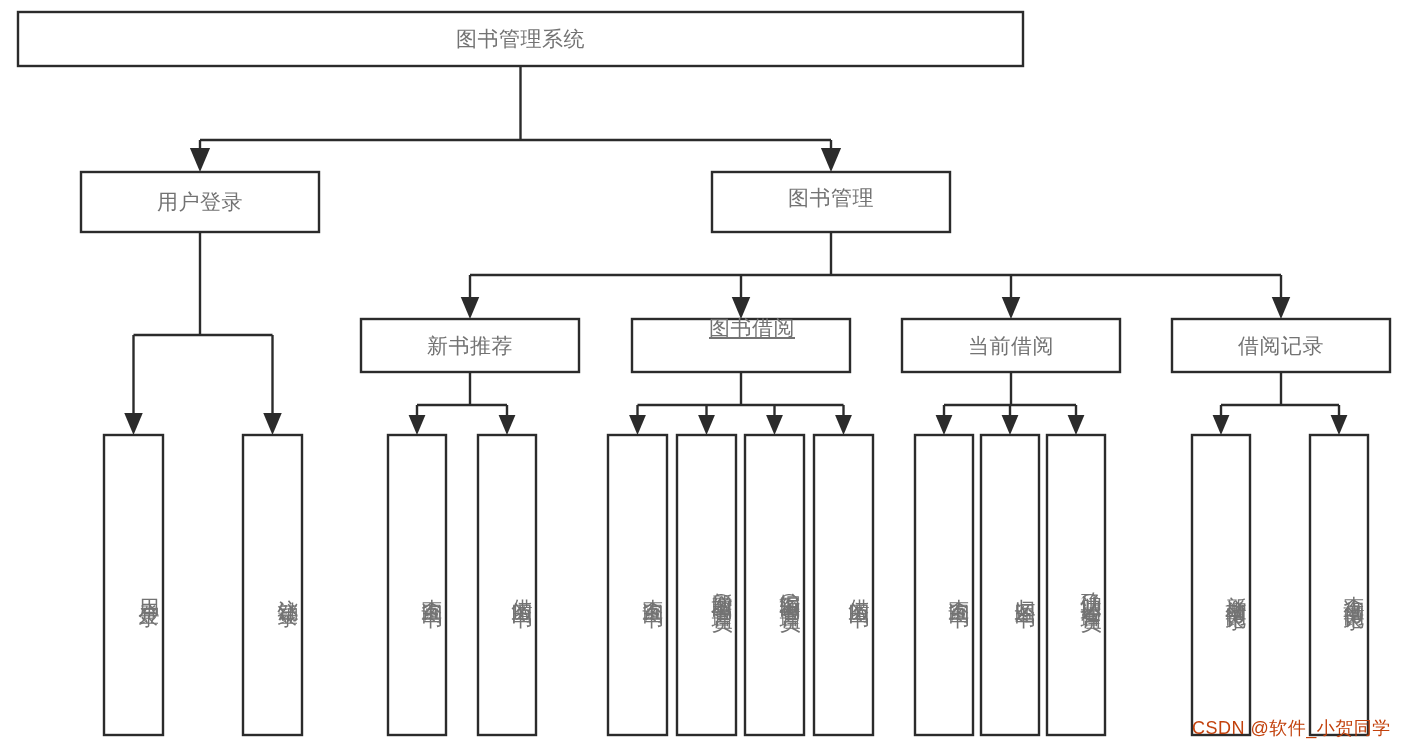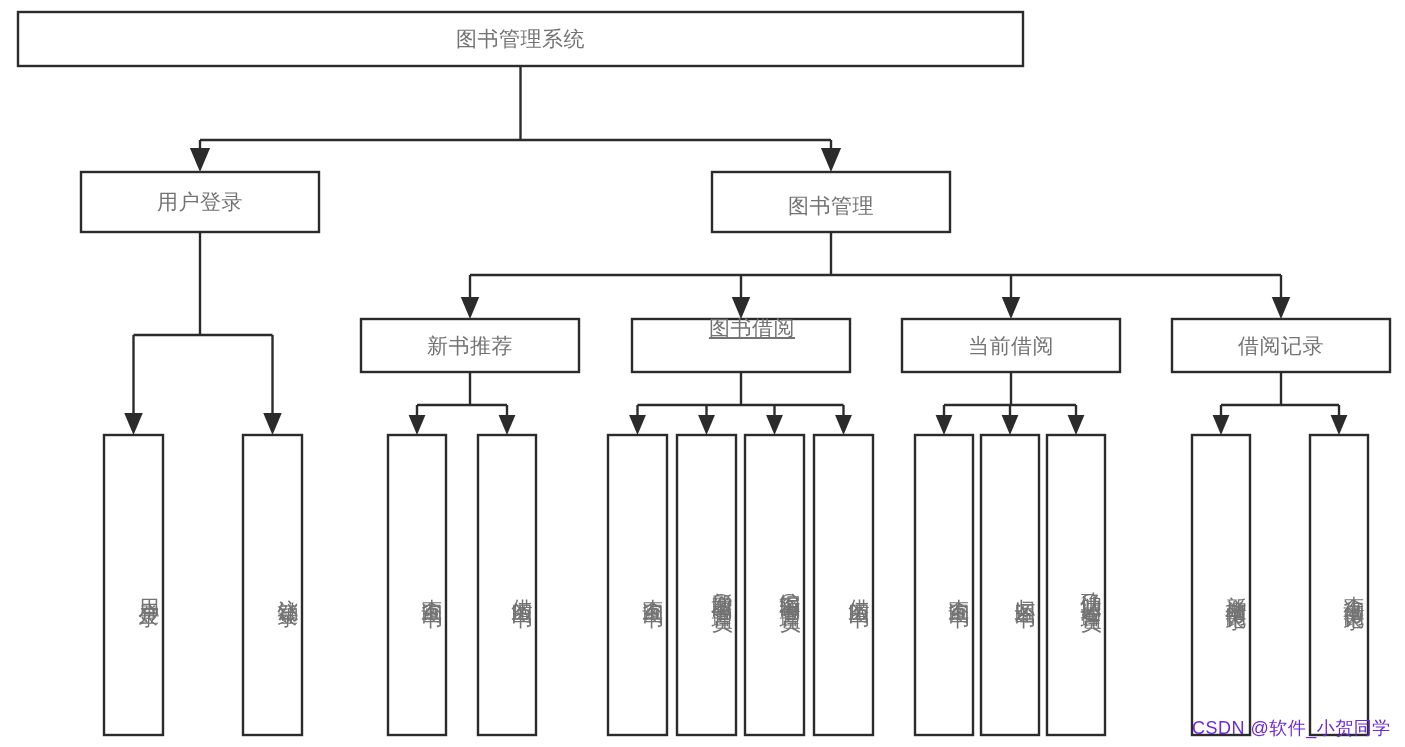--- a/index.html
+++ b/index.html
@@ -63,21 +63,21 @@
     font-size: 21px;
     line-height: 1.32;
     letter-spacing: 3px;
     white-space: nowrap;
     align-items: flex-start;
     justify-content: center;
     padding-top: 6px;
   }
   .watermark {
     position: absolute;
-    color: #6d28d9;
+    color: #c2410c;
     font-size: 18px;
     font-family: "Liberation Sans", "DejaVu Sans", sans-serif;
     white-space: nowrap;
     letter-spacing: 0.5px;
     pointer-events: none;
   }
 </style>
 </head>
 <body>
 
@@ -158,21 +158,21 @@
         <rect x="981" y="435" width="58" height="300" class="node-box"></rect>
         <rect x="1047" y="435" width="58" height="300" class="node-box"></rect>
         <rect x="1192" y="435" width="58" height="300" class="node-box"></rect>
         <rect x="1310" y="435" width="58" height="300" class="node-box"></rect>
       </g>
   </svg>
 
   <div id="label-layer">
       <div class="node-label horizontal root" style="left: 18px; top: 12px; width: 1005px; height: 54px;">图书管理系统</div>
       <div class="node-label horizontal" style="left: 81px; top: 172px; width: 238px; height: 60px;">用户登录</div>
-      <div class="node-label horizontal" style="left: 712px; top: 176px; width: 238px; height: 60px; text-align: center;">图书管理</div>
+      <div class="node-label horizontal" style="left: 712px; top: 168px; width: 238px; height: 60px; text-align: center;">图书管理</div>
       <div class="node-label horizontal" style="left: 361px; top: 319px; width: 218px; height: 53px; text-align: center;">新书推荐</div>
       <div class="node-label horizontal" style="left: 632px; top: 301px; width: 240px; height: 53px; text-decoration: underline;">图书借阅</div>
       <div class="node-label horizontal" style="left: 902px; top: 319px; width: 218px; height: 53px;">当前借阅</div>
       <div class="node-label horizontal" style="left: 1172px; top: 319px; width: 218px; height: 53px; text-align: right;">借阅记录</div>
       <div class="node-label vertical" style="left: 104px; top: 435px; width: 59px; height: 300px;">用户登录</div>
       <div class="node-label vertical" style="left: 243px; top: 435px; width: 59px; height: 300px;">注销登录</div>
       <div class="node-label vertical" style="left: 388px; top: 435px; width: 58px; height: 300px;">查询图书</div>
       <div class="node-label vertical" style="left: 478px; top: 435px; width: 58px; height: 300px;">借阅图书</div>
       <div class="node-label vertical" style="left: 608px; top: 435px; width: 59px; height: 300px;">查询图书</div>
       <div class="node-label vertical" style="left: 677px; top: 435px; width: 59px; height: 300px;">新增图书（管理员）</div>

